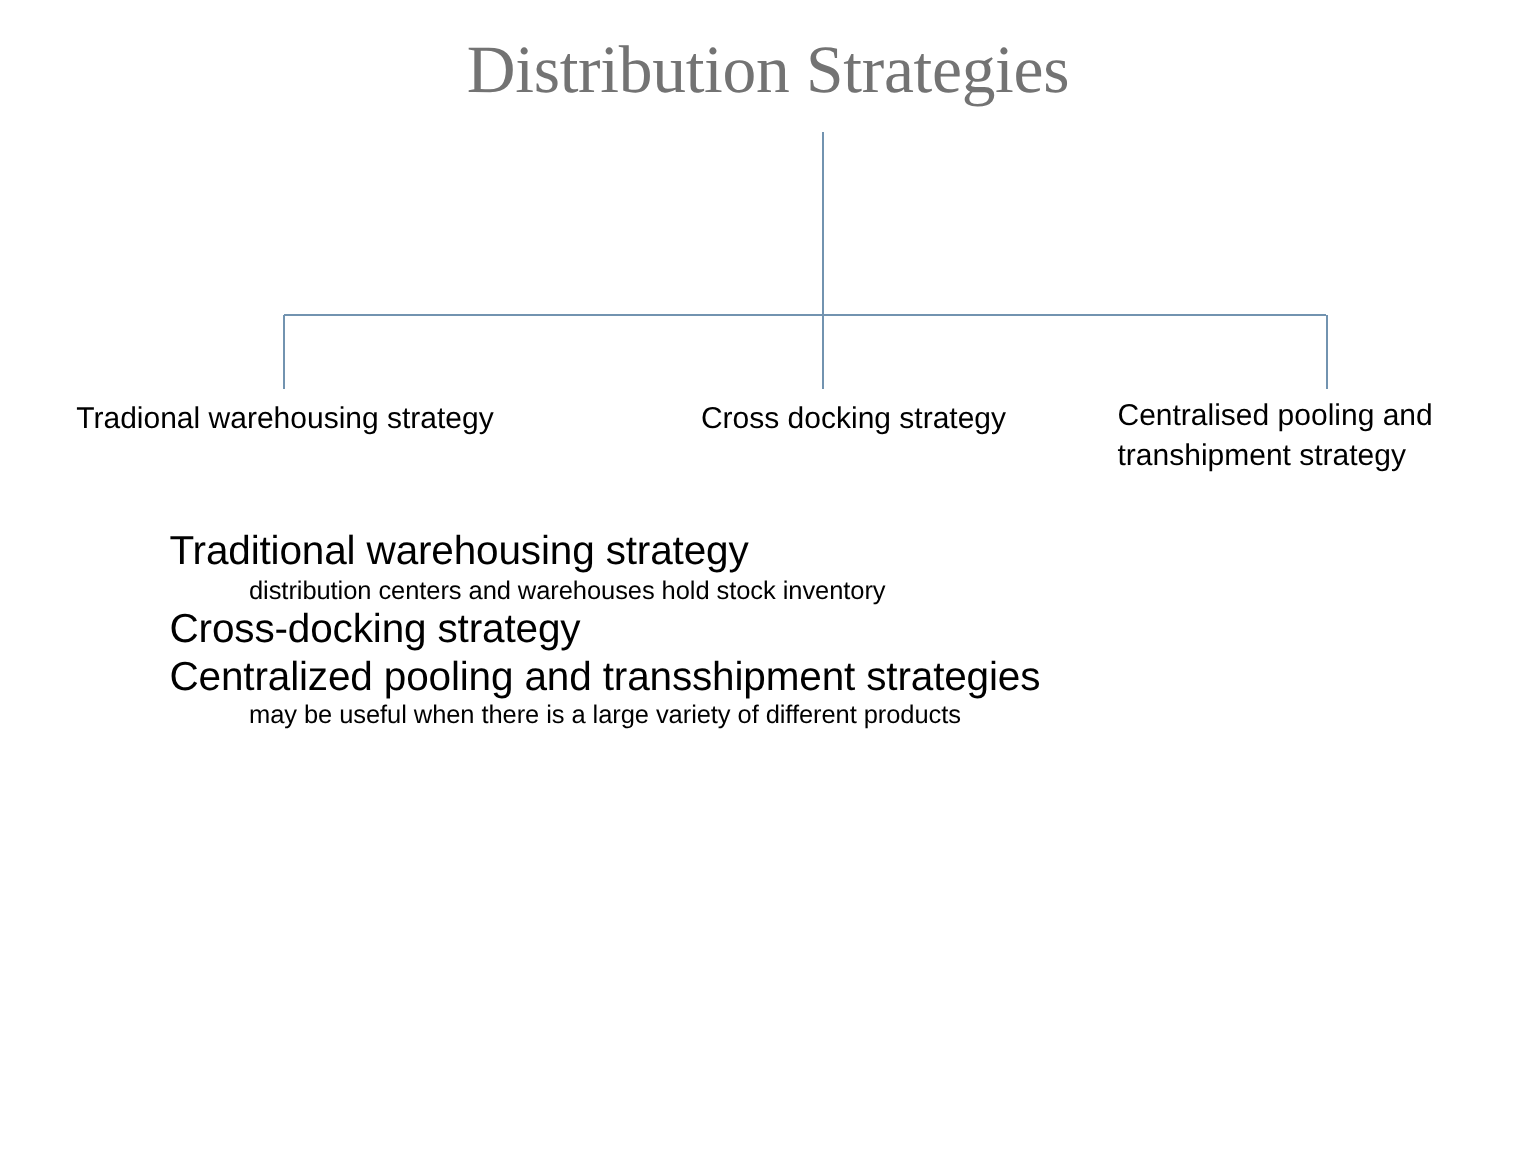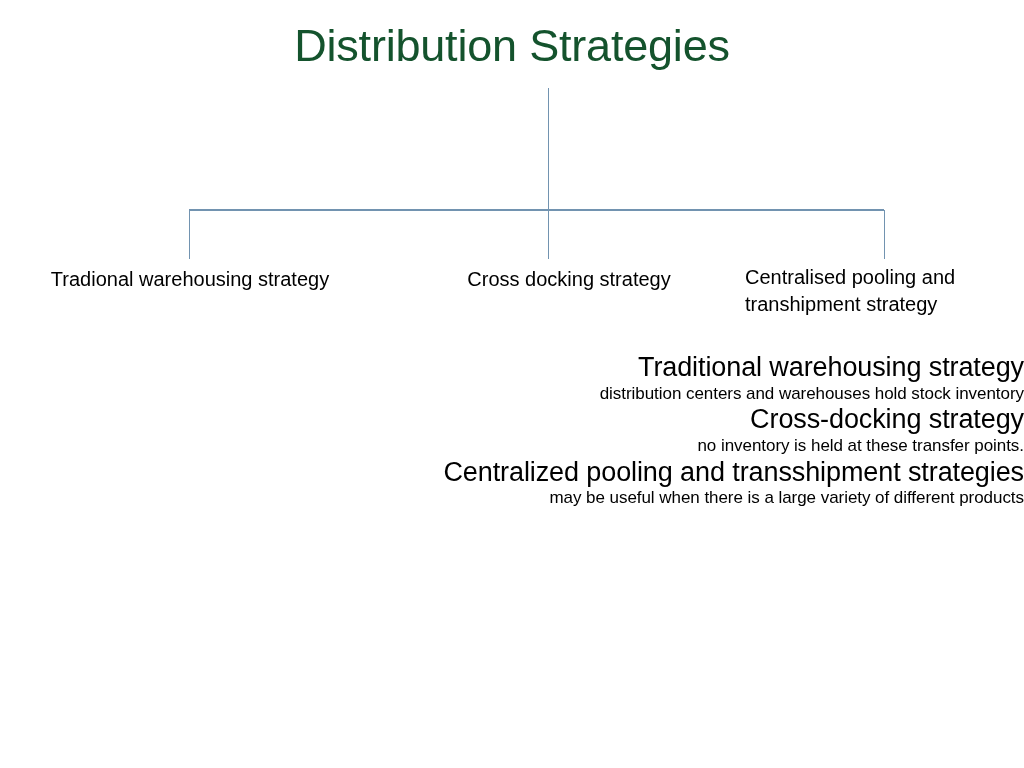--- a/index.html
+++ b/index.html
@@ -24,23 +24,24 @@
   
   #slide-title {
     position: absolute;
     left: 0;
     top: 22px;
     width: 1024px;
     text-align: center;
     font-size: 45px;
     line-height: 1.08;
     font-weight: 400;
-    color: #14532d;
+    color: #737373;
     letter-spacing: -0.2px;
     white-space: nowrap;
+    font-family: Liberation Serif, serif;
   }
 
   
   #tree-connector {
     position: absolute;
     left: 0;
     top: 0;
     width: 1024px;
     height: 300px;
     pointer-events: none;
@@ -75,21 +76,20 @@
 
   
   #body-outline {
     position: absolute;
     left: 0;
     top: 352px;
     width: 1024px;
   }
   .outline-group {
     margin: 0;
-    text-align: right;
   }
   .outline-l1 {
     margin: 0;
     padding: 0 0 0 113px;
     font-size: 27px;
     line-height: 1.17;
     font-weight: 400;
     color: #000000;
     letter-spacing: -0.1px;
   }
@@ -134,21 +134,20 @@
 
   <div id="body-outline">
 
     <div class="outline-group">
       <p class="outline-l1">Traditional warehousing strategy</p>
       <p class="outline-l2">distribution centers and warehouses hold stock inventory</p>
     </div>
 
     <div class="outline-group">
       <p class="outline-l1">Cross-docking strategy</p>
-      <p class="outline-l2">no inventory is held at these transfer points.</p>
     </div>
 
     <div class="outline-group">
       <p class="outline-l1">Centralized pooling and transshipment strategies</p>
       <p class="outline-l2">may be useful when there is a large variety of different products</p>
     </div>
 
   </div>
 
 </div>

